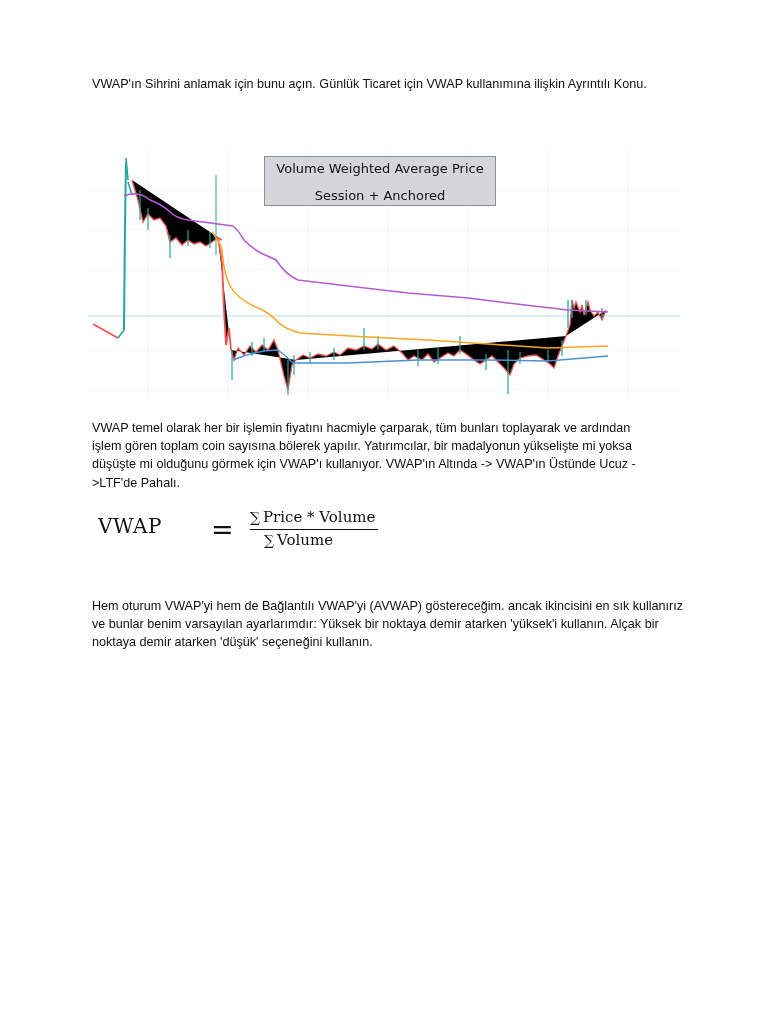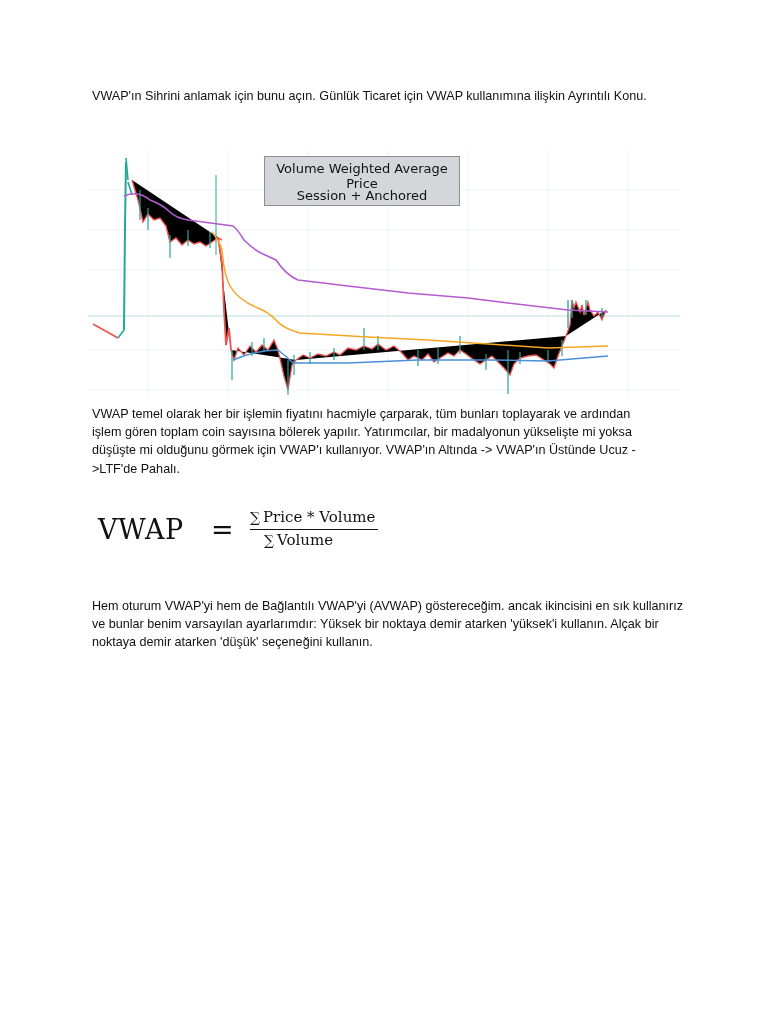--- a/index.html
+++ b/index.html
@@ -1,30 +1,30 @@
 <!DOCTYPE html>
 <html><head>
   <meta charset="utf-8">
   <style>
     html, body { margin: 0; padding: 0; background: #ffffff; }
     body { width: 768px; height: 1024px; position: relative; overflow: hidden;
            font-family: "Liberation Sans", "DejaVu Sans", sans-serif; color: #111; }
     .para { position: absolute; left: 92px; width: 600px; font-size: 12.6px; line-height: 18.2px; margin: 0; }
-    #p1 { top: 87px; }
-    #p2 { top: 405px; width: 570px; }
+    #p1 { top: 75px; }
+    #p2 { top: 419px; width: 570px; }
     #p3 { top: 597px; width: 600px; }
     .chart { position: absolute; left: 88px; top: 150px; width: 592px; height: 248px; }
-    .chart-title-box { position: absolute; left: 264px; top: 156px; width: 196px; height: 50px;
+    .chart-title-box { position: absolute; left: 264px; top: 156px; width: 232px; height: 50px;
       background: #d4d6d9; border: 1.5px solid #8b8f96; box-sizing: border-box;
       font-family: "DejaVu Sans", sans-serif; font-size: 13px; color: #111; text-align: center; }
     .chart-title-box .l1 { position: absolute; left: 0; right: 0; top: 4px; }
     .chart-title-box .l2 { position: absolute; left: 0; right: 0; top: 31px; }
     .formula { position: absolute; left: 96px; top: 502px; width: 280px; height: 60px;
       font-family: "DejaVu Serif", "Liberation Serif", serif; color: #111; }
-    .formula .lhs { position: absolute; left: 2px; top: 12px; font-size: 27px; letter-spacing: 0.5px; }
+    .formula .lhs { position: absolute; left: 2px; top: 12px; font-size: 20px; letter-spacing: 0.5px; }
     .formula .eq { position: absolute; left: 115px; top: 12px; font-size: 27px; }
     .formula .num { position: absolute; left: 154px; top: 6px; font-size: 15px; white-space: nowrap; text-align: right; }
     .formula .bar { position: absolute; left: 154px; top: 27px; width: 128px; height: 1.3px; background: #111; }
     .formula .den { position: absolute; left: 168px; top: 29px; font-size: 15px; white-space: nowrap; }
     .sigma { font-size: 14px; margin-right: 3px; }
   </style>
 </head>
 <body>
 
 <p class="para" id="p1">VWAP'ın Sihrini anlamak için bunu açın. Günlük Ticaret için VWAP kullanımına ilişkin Ayrıntılı Konu.</p>

